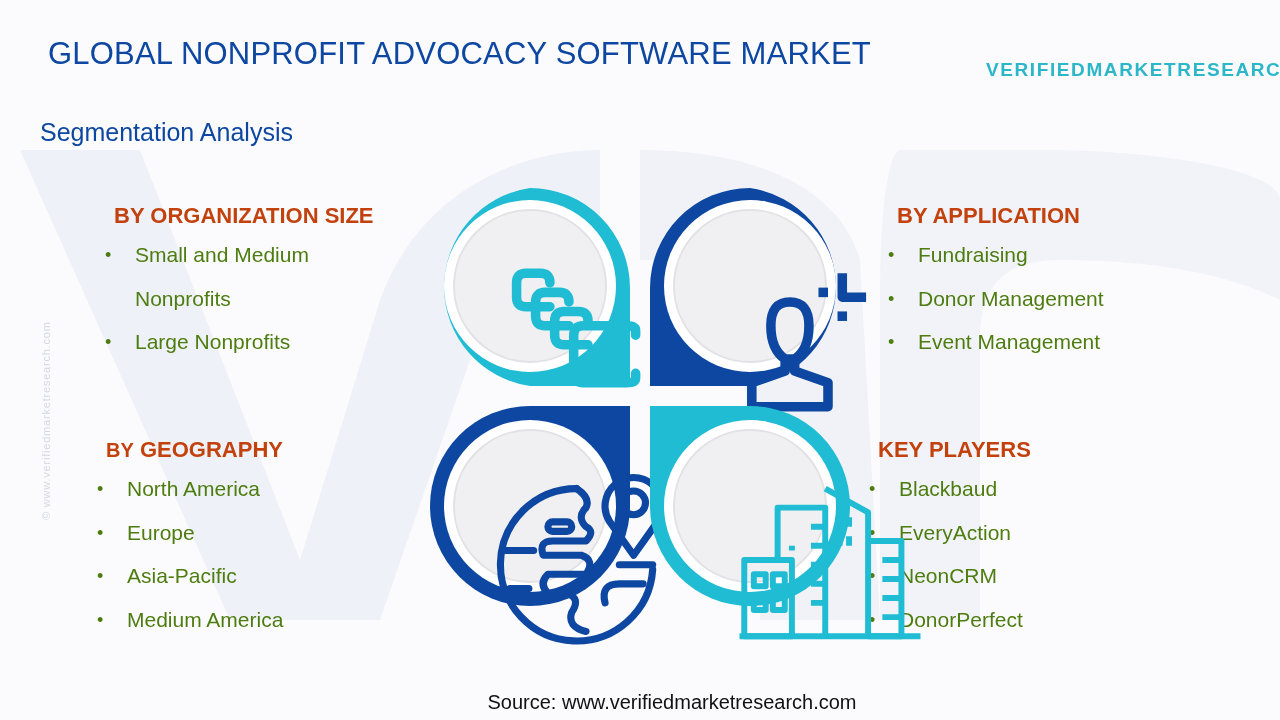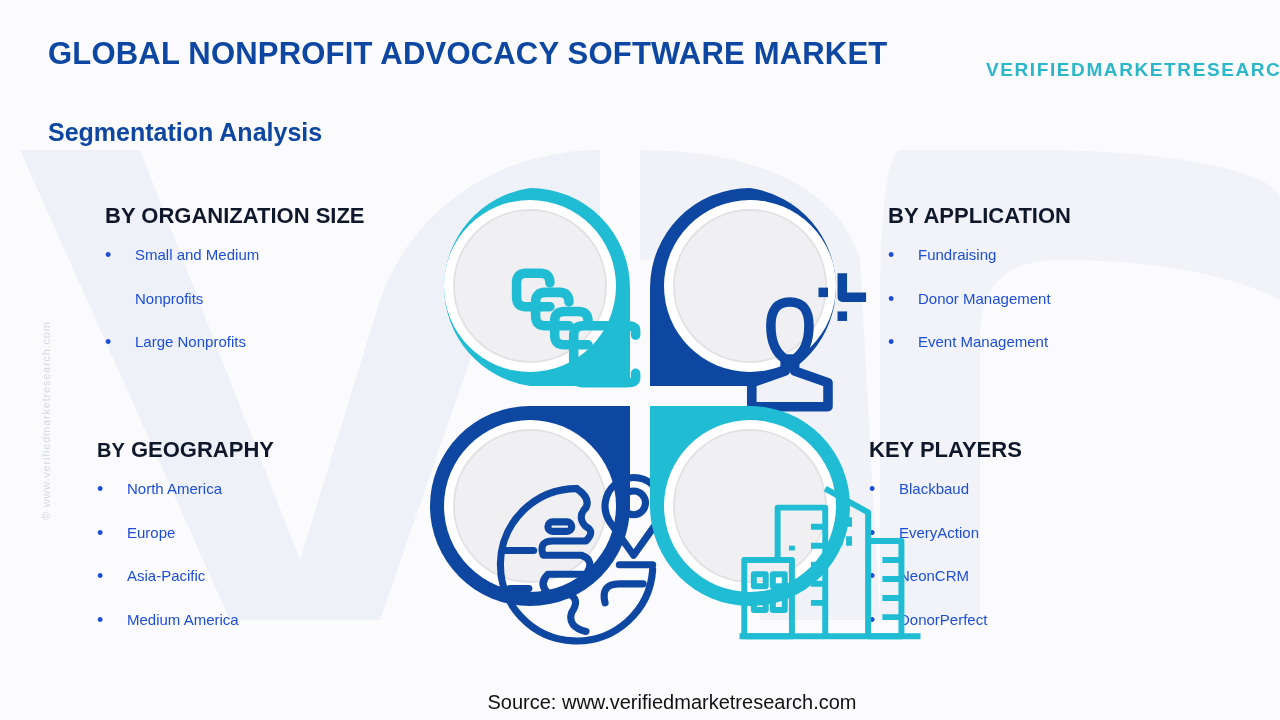--- a/index.html
+++ b/index.html
@@ -9,51 +9,51 @@
       background: #fbfbfd;
       font-family: "Liberation Sans", "DejaVu Sans", sans-serif;
       color: #111;
     }
     .bg-watermark {
       position: absolute; left: 0; top: 0; width: 1280px; height: 720px;
       z-index: 0; pointer-events: none;
     }
     .title {
       position: absolute; left: 48px; top: 36px;
-      font-size: 31px; font-weight: bold; color: #0d47a1;
+      font-size: 31px; font-weight: normal; color: #0d47a1;
       letter-spacing: 0.2px; z-index: 2;
     }
     .subtitle {
-      position: absolute; left: 48px; top: 118px;
-      font-size: 25px; font-weight: bold; color: #0d47a1; z-index: 2;
+      position: absolute; left: 40px; top: 118px;
+      font-size: 25px; font-weight: normal; color: #0d47a1; z-index: 2;
     }
     .logo {
       position: absolute; left: 980px; top: 36px; width: 270px; height: 68px; z-index: 2;
       display: flex; align-items: center;
     }
     .logo-mark { width: 140px; height: 64px; }
     .logo-text {
       margin-left: 6px; display: flex; flex-direction: row;
       color: #2bb7c9; font-weight: bold; font-size: 19px; line-height: 20px; letter-spacing: 1.6px;
       position: relative;
     }
     .logo-reg { position: absolute; right: -12px; top: -4px; font-size: 10px; color: #2bb7c9; }
     .watermark-side {
       position: absolute; left: 40px; top: 520px;
       transform: rotate(-90deg); transform-origin: left top;
       font-size: 11px; color: #d5d8e0; letter-spacing: 0.8px; z-index: 1; white-space: nowrap;
     }
     .section { position: absolute; z-index: 2; }
     .section h3 {
-      font-size: 22px; font-weight: bold; color: #0f172a; margin-bottom: 14px; white-space: nowrap;
+      font-size: 22px; font-weight: bold; color: #c2410c; margin-bottom: 14px; white-space: nowrap; margin-left: 9px;
     }
     .section h3 .small { font-size: 20px; }
     .section ul { list-style: none; }
     .section li {
-      position: relative; font-size: 15px; line-height: 24px; color: #1d4ed8;
+      position: relative; font-size: 21px; line-height: 24px; color: #4d7c0f;
       padding-left: 30px; margin-bottom: 19.5px; white-space: nowrap;
     }
     .section li::before {
       content: "\2022"; position: absolute; left: 0; top: 0; font-size: 18px;
     }
     .section li.cont { margin-top: -0px; padding-left: 33px; }
     .section li.cont::before { content: ""; }
     #sec-org { left: 105px; top: 203px; }
     #sec-geo { left: 97px; top: 437px; }
     #sec-app { left: 888px; top: 203px; }

